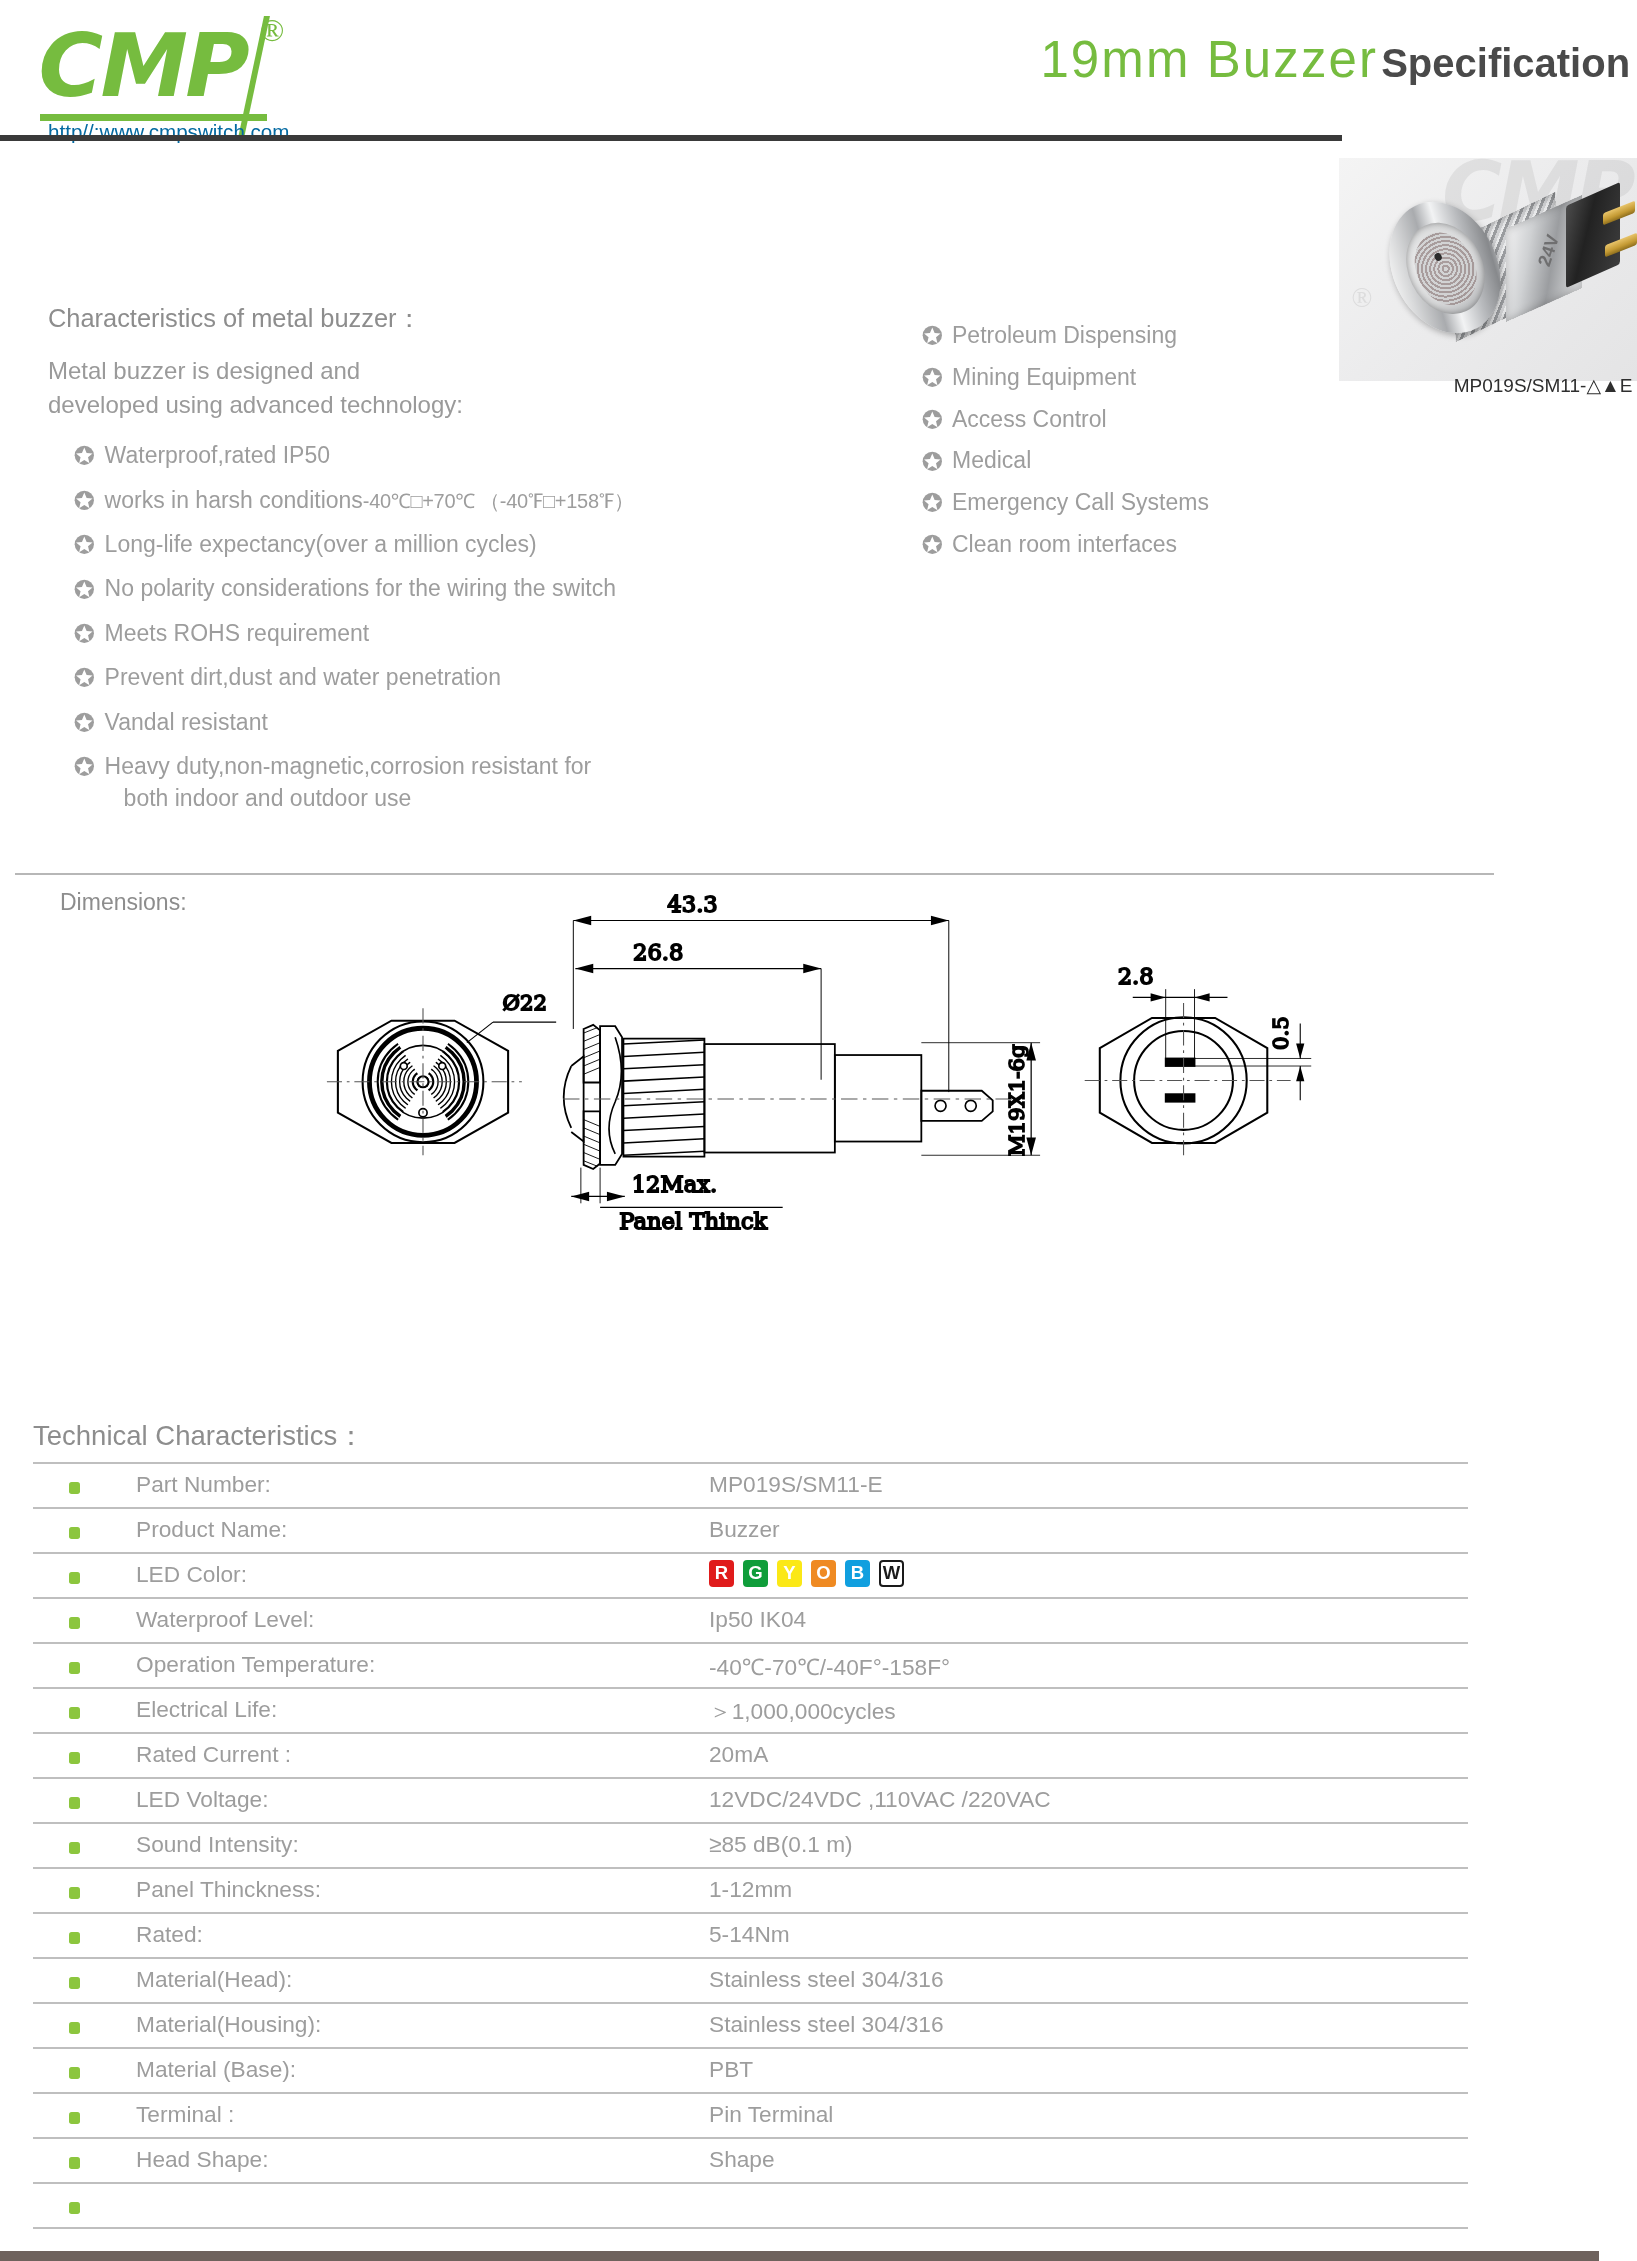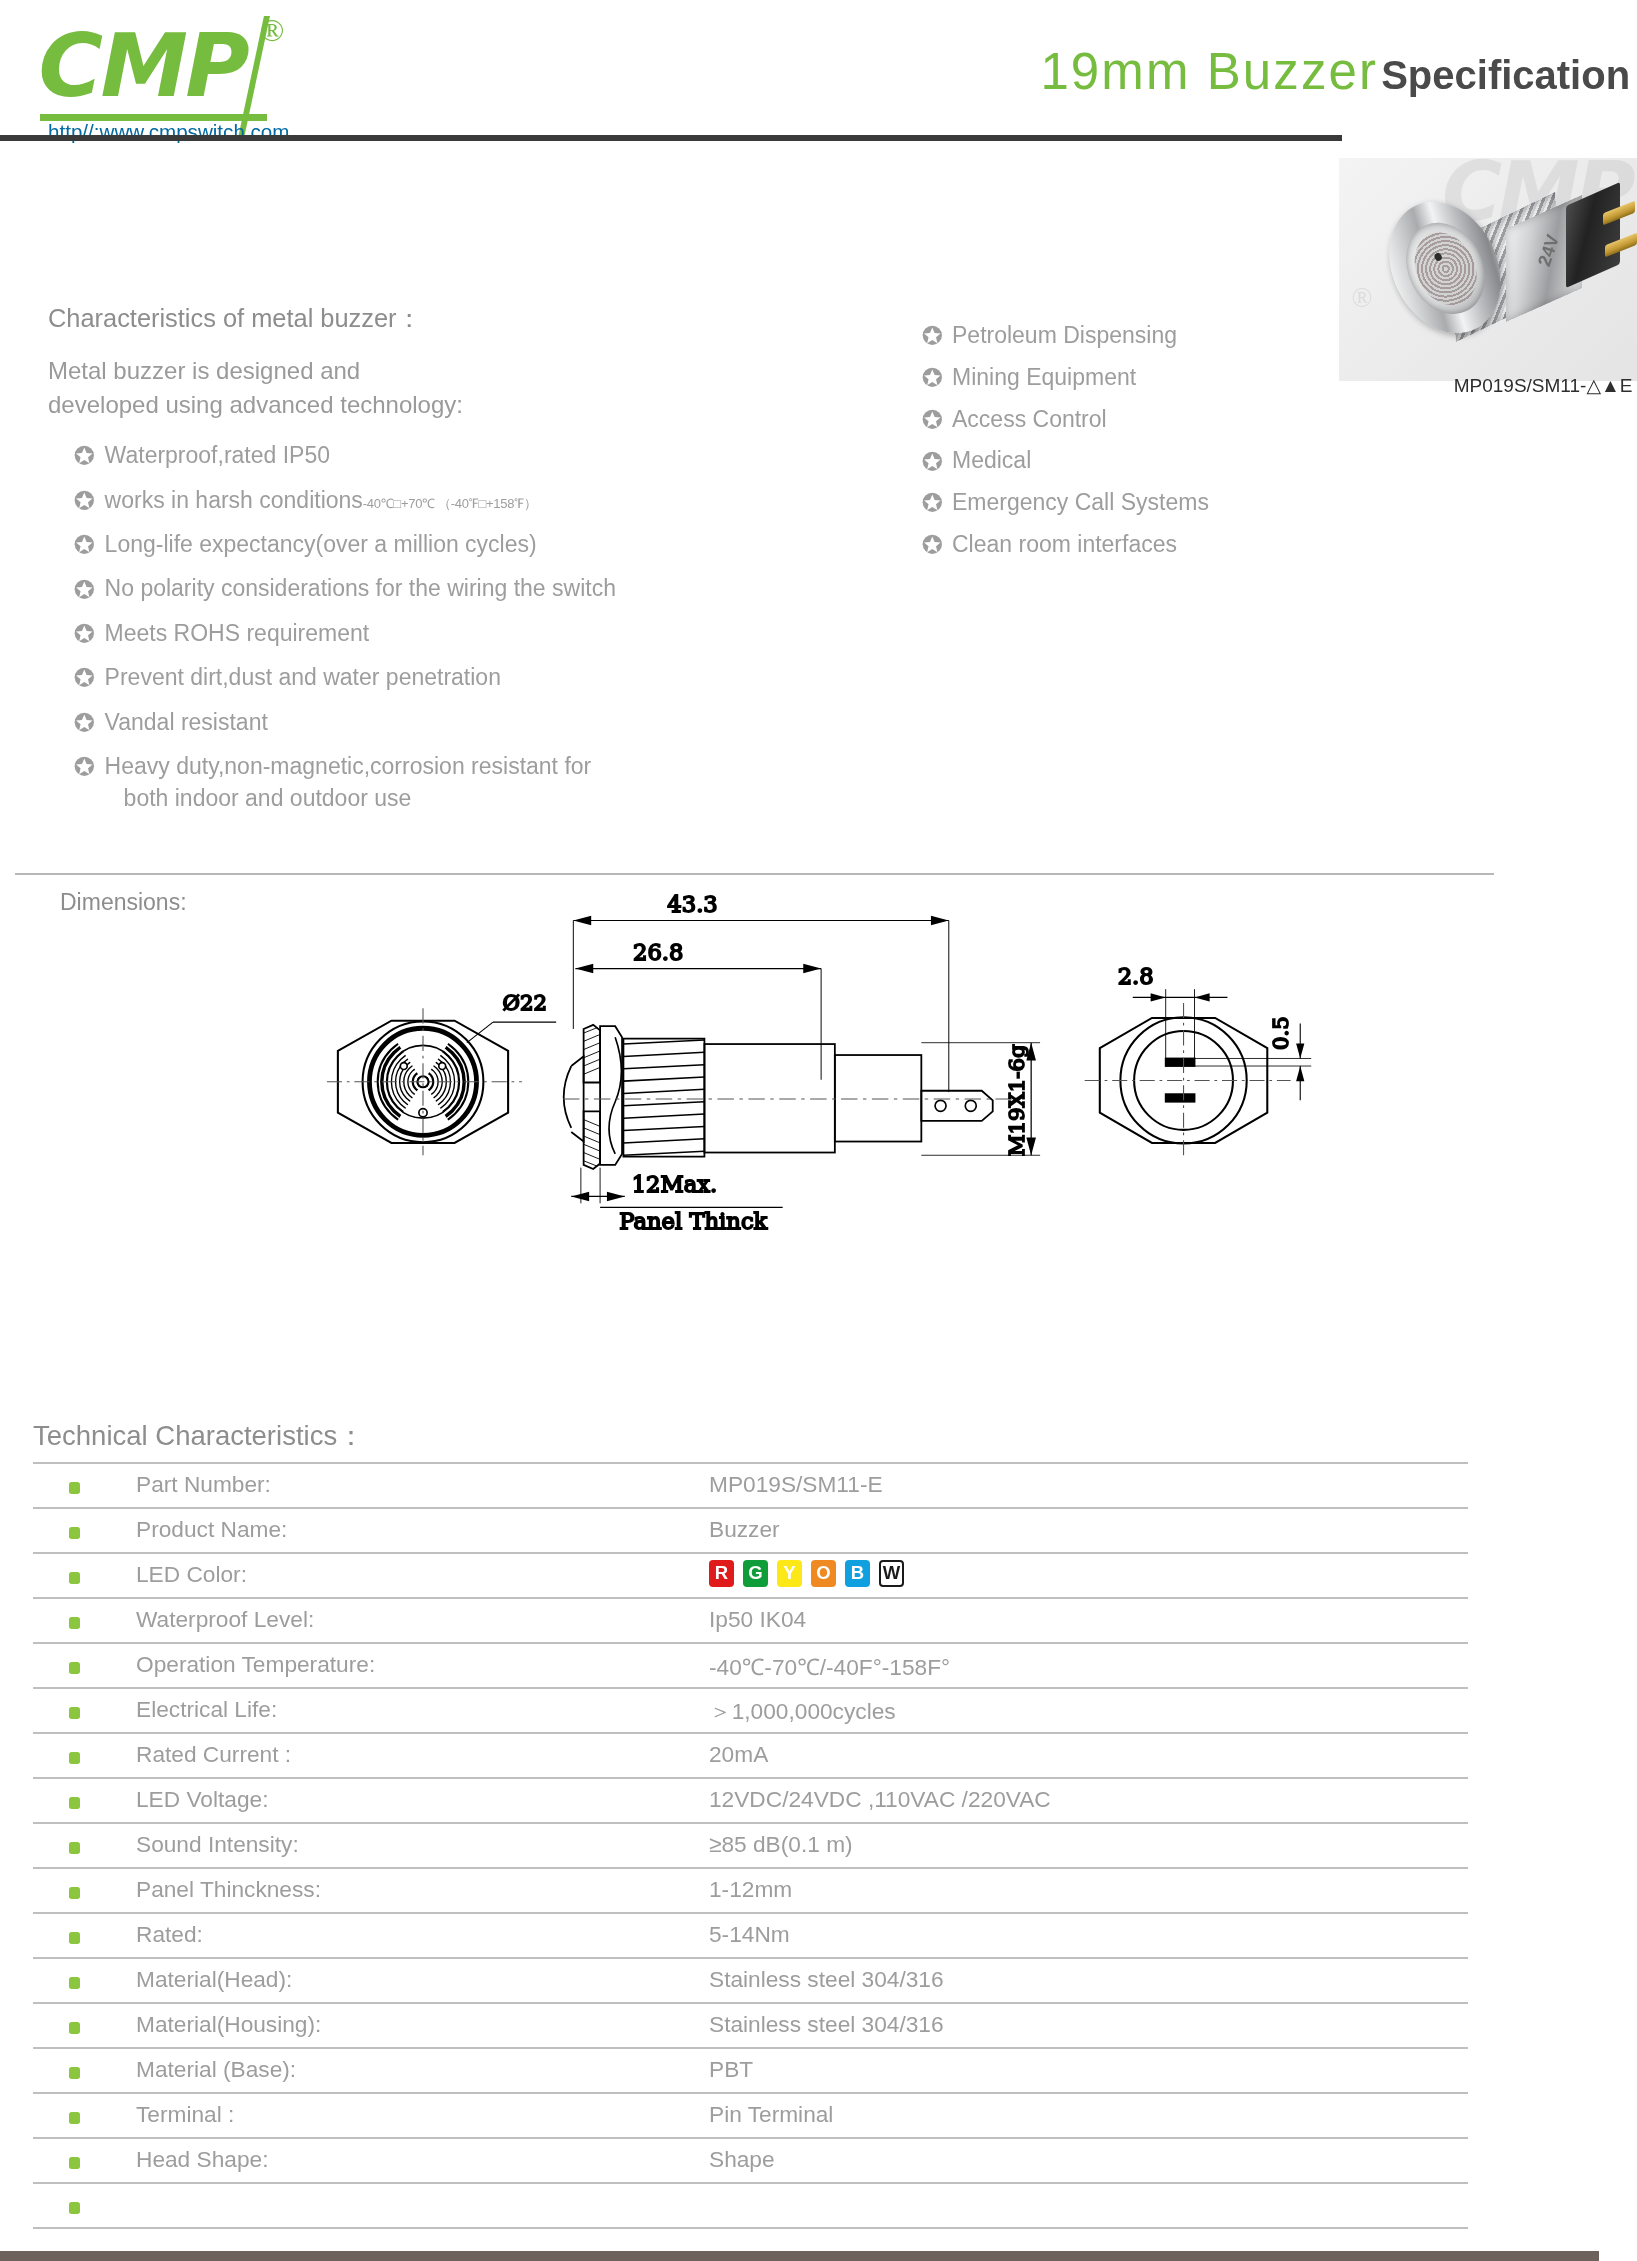--- a/index.html
+++ b/index.html
@@ -54,21 +54,21 @@
   .logo-url {
     position: absolute;
     left: 15px; top: 108px;
     font-size: 20.6px;
     color: #0369a1;
     letter-spacing: 0px;
   }
 
   .header-title {
     position: absolute;
-    right: 6.9px; top: 42px;
+    right: 6.9px; top: 30px;
     text-align: center;
     white-space: nowrap;
   }
   .title-green {
     font-size: 51px;
     color: #76bc3f;
     letter-spacing: 2.1px;
     font-family: "Liberation Sans", sans-serif;
   }
   .title-dark {
@@ -208,21 +208,21 @@
     line-height: 1.28;
     margin-bottom: 15px;
   }
   ul.feat li .bullet-star {
     position: absolute;
     left: 5.5px; top: 2.7px;
     width: 20.6px; height: 20.6px;
     display: inline-block;
   }
   ul.feat li .sub {
-    font-size: 13px;
+    font-size: 20px;
     letter-spacing: -0.3px;
   }
   ul.feat li .cont {
     display: block;
     padding-left: 19px;
     margin-top: 2.7px;
   }
   #characteristics ul.feat { margin-left: 20.6px; }
   #applications ul.feat { margin-left: 96px; margin-top: 19px; }
   #applications ul.feat li { margin-bottom: 12.4px; }

